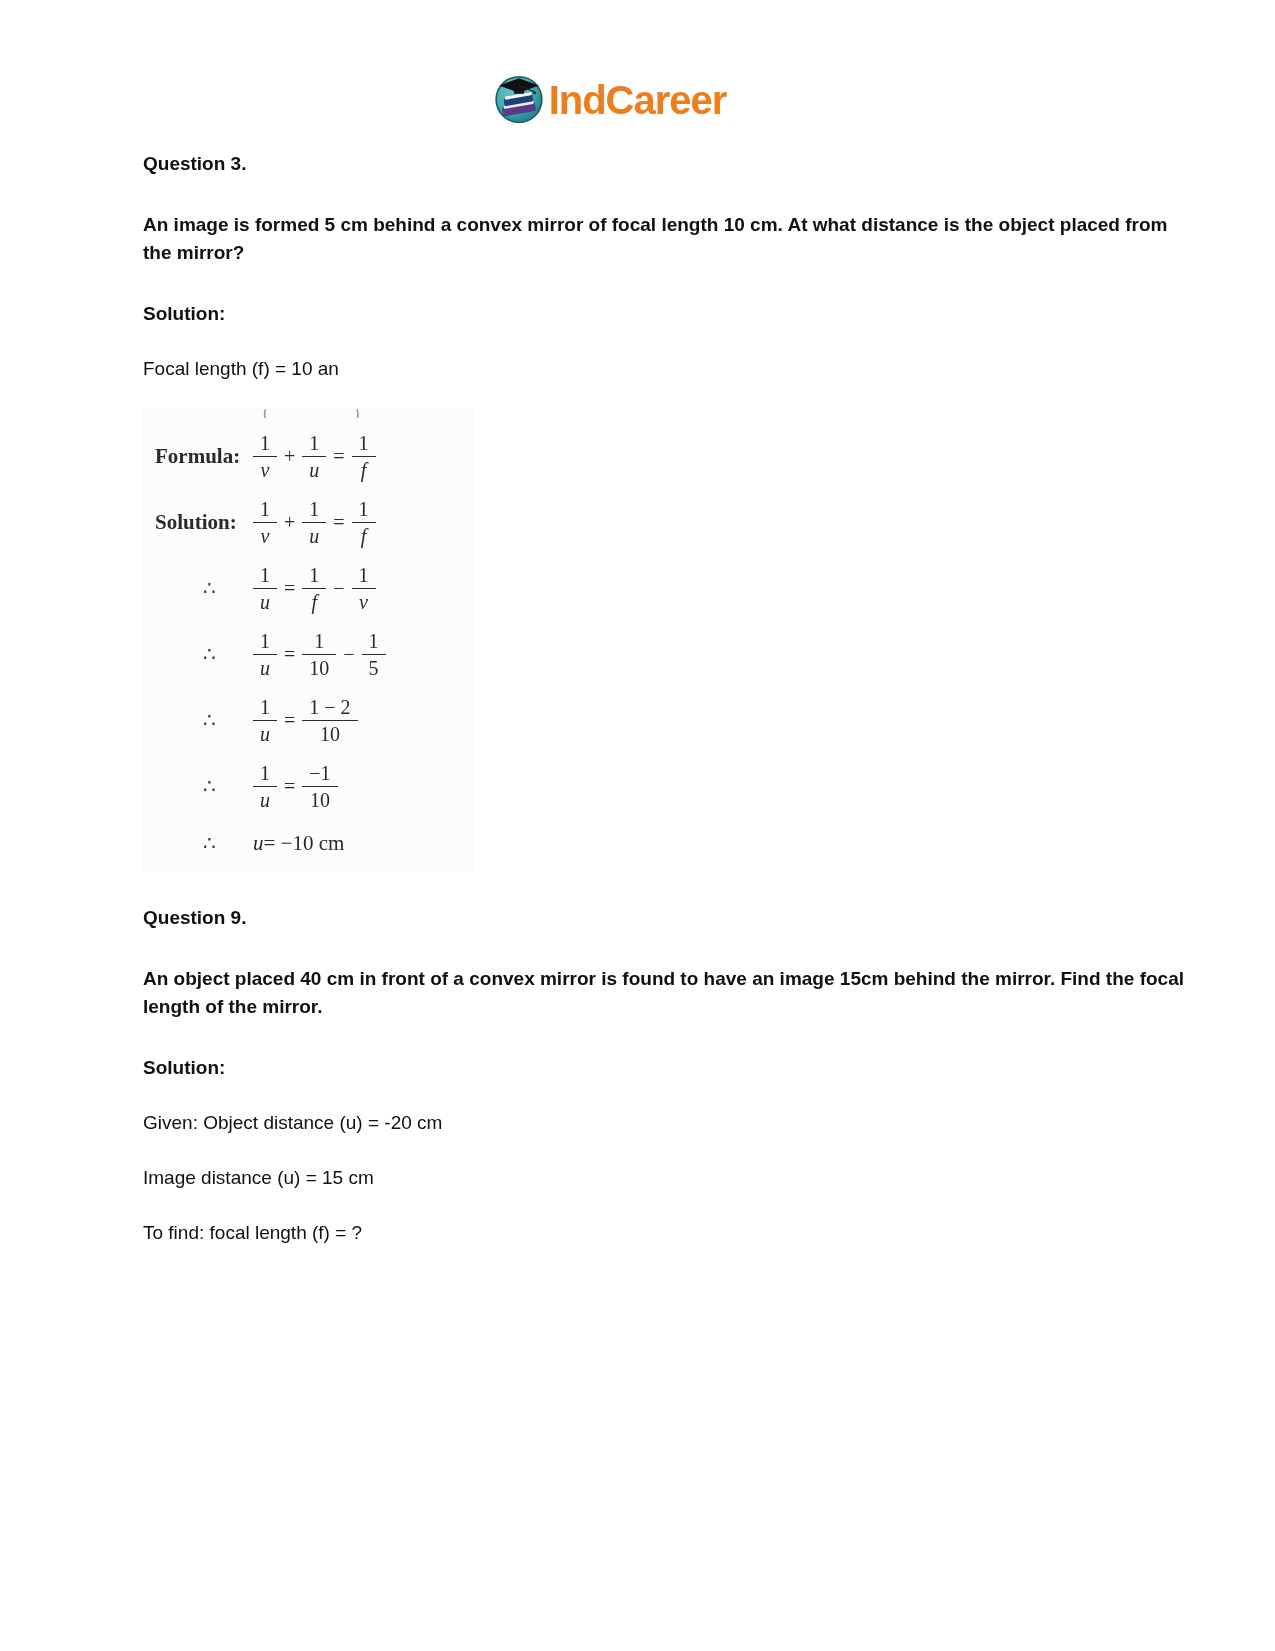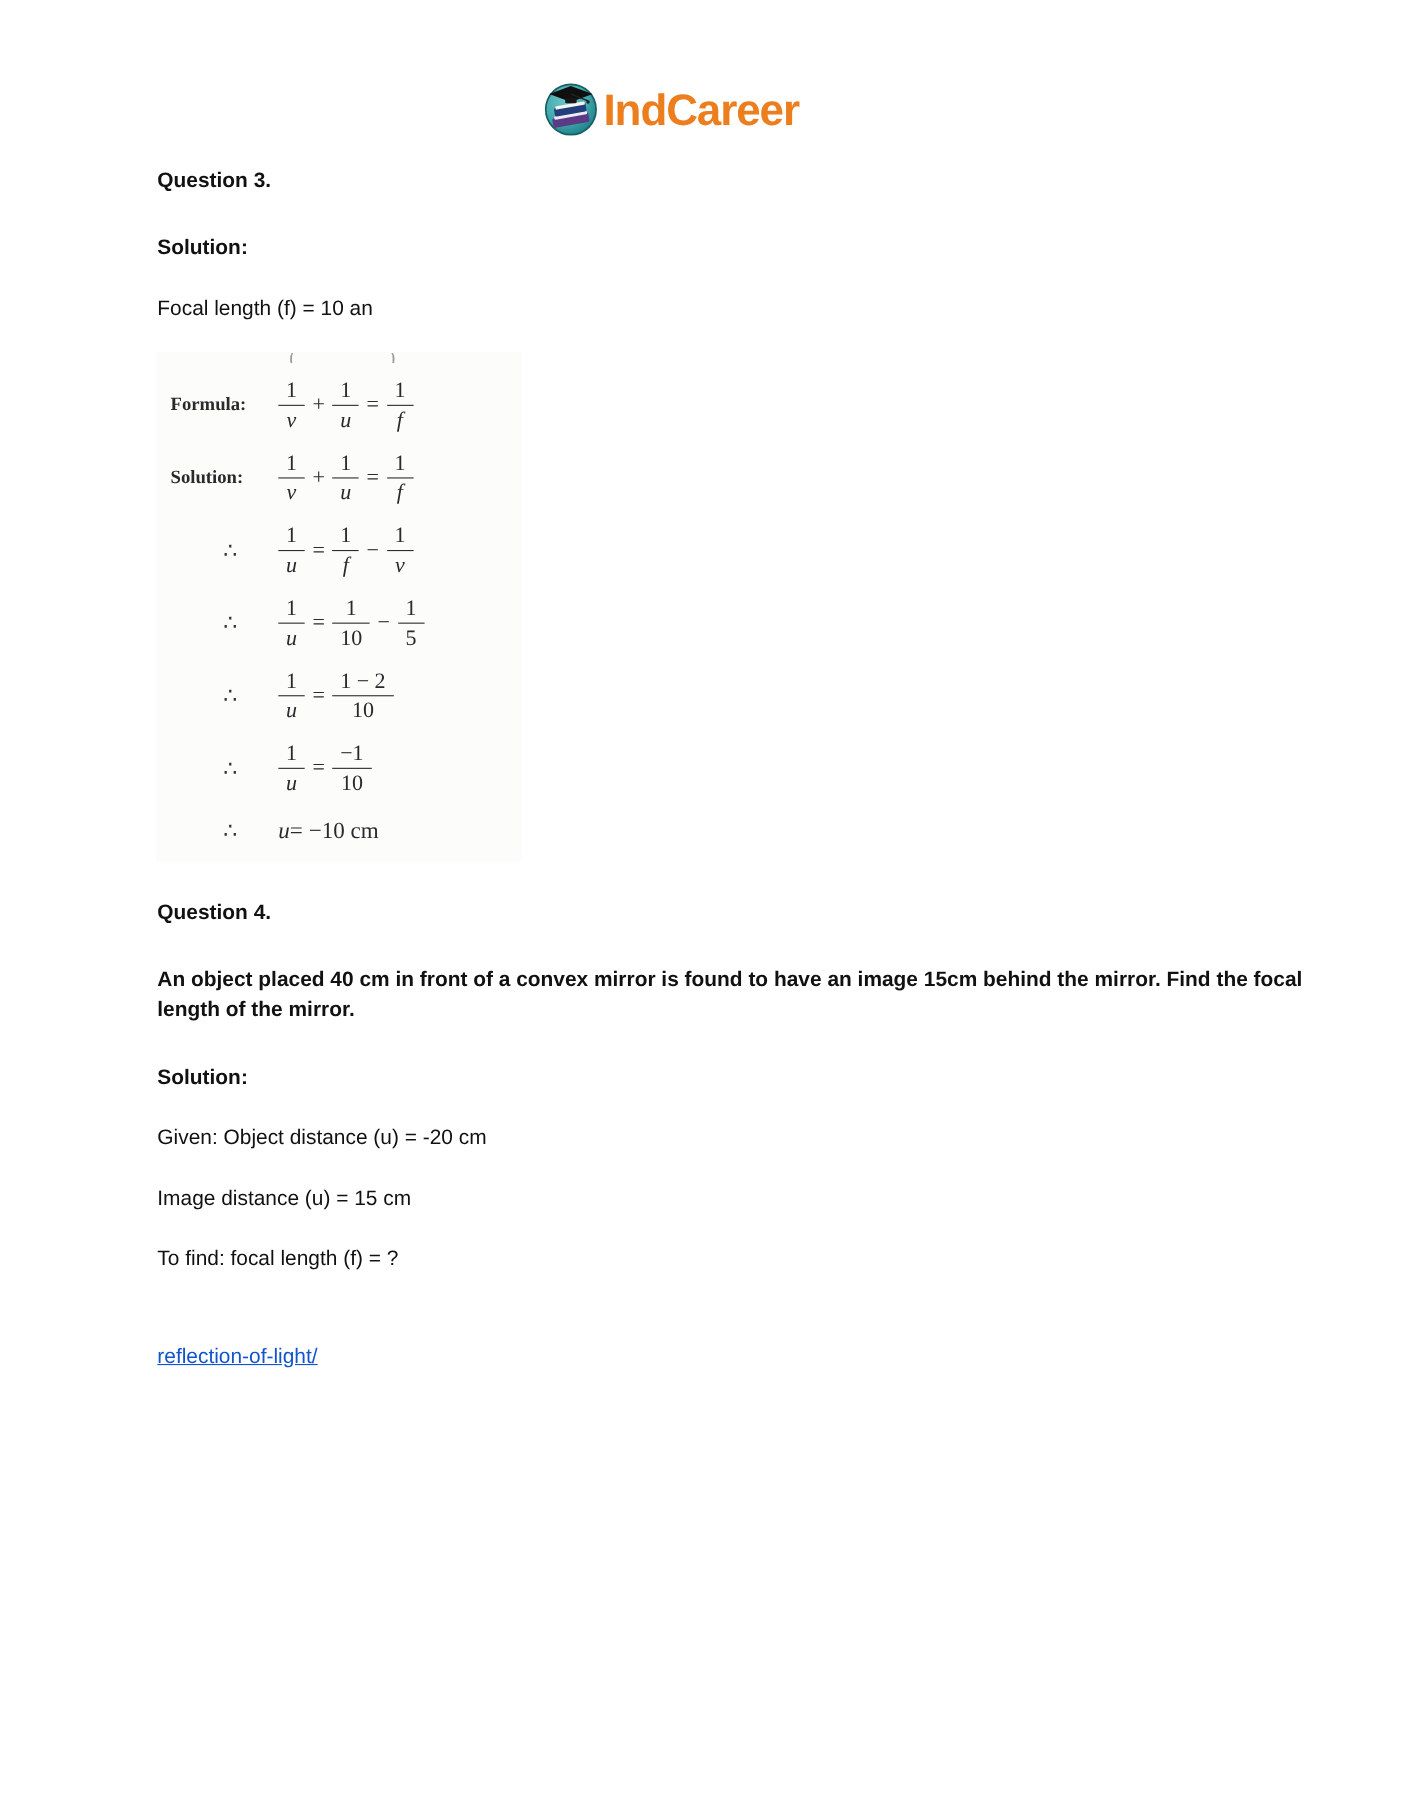--- a/index.html
+++ b/index.html
@@ -76,21 +76,21 @@
     display:flex;
     align-items:center;
     height:66px;
   }
   .f-row.short{height:48px;}
   .f-label{
     flex:0 0 110px;
     padding-left:12px;
     box-sizing:border-box;
     font-weight:bold;
-    font-size:17px;
+    font-size:21px;
   }
   .f-label.therefore{
     font-weight:normal;
     font-size:20px;
     padding-left:60px;
     color:#333;
   }
   .f-eq{
     display:flex;
     align-items:center;
@@ -145,20 +145,21 @@
         </svg>
       </span>
       <span class="logo-text">IndCareer</span>
     </div>
   </div>
 
   <div class="content">
 
     <p class="bold first">Question 3.</p>
 
+    <p class="bold gap-lg">An image is formed 5 cm behind a convex mirror of focal length 10 cm. At what distance is the object placed from the mirror?</p>
 
     <p class="bold gap-lg">Solution:</p>
 
 
     <p>Focal length (f) = 10 an</p>
 
 
     <div class="formula-img" id="formula-block">
       <span class="scan-artifact">( )</span>
     <div class="f-row">
@@ -268,21 +269,21 @@
         <div class="f-row short">
           <div class="f-label therefore">∴</div>
           <div class="f-eq">
             <span class="f-text it">u</span>
             <span class="f-text"> = −10 cm</span>
           </div>
         </div>
       </div>
 
 
-    <p class="bold gap-lg">Question 4.</p>
+    <p class="bold gap-lg">Question 9.</p>
 
     <p class="bold gap-lg">An object placed 40 cm in front of a convex mirror is found to have an image 15cm behind the mirror. Find the focal length of the mirror.</p>
 
     <p class="bold gap-lg">Solution:</p>
 
     <p>Given: Object distance (u) = -20 cm</p>
 
     <p>Image distance (u) = 15 cm</p>
 
     <p>To find: focal length (f) = ?</p>

